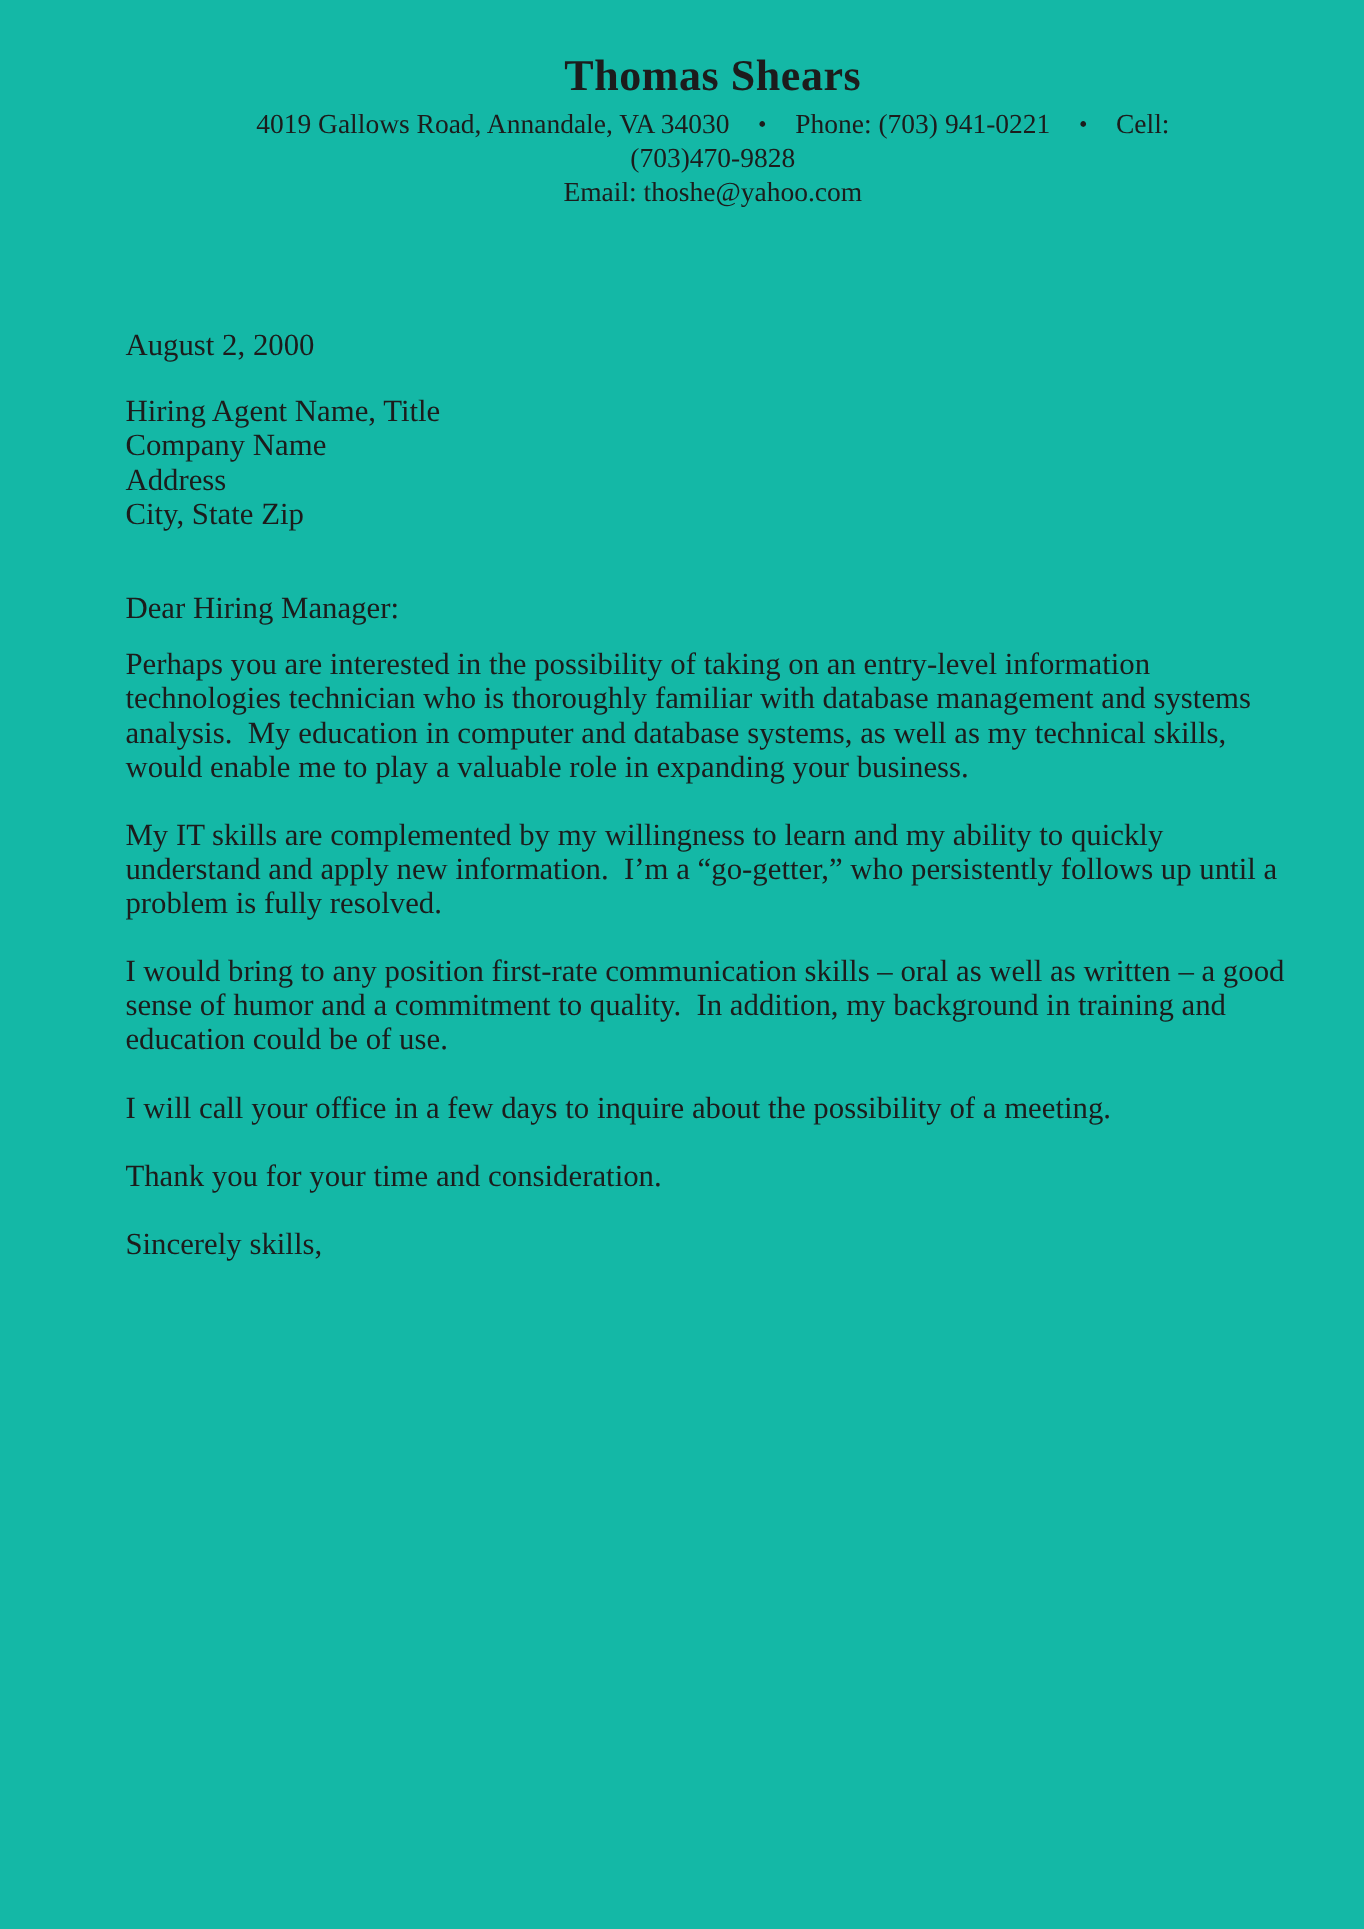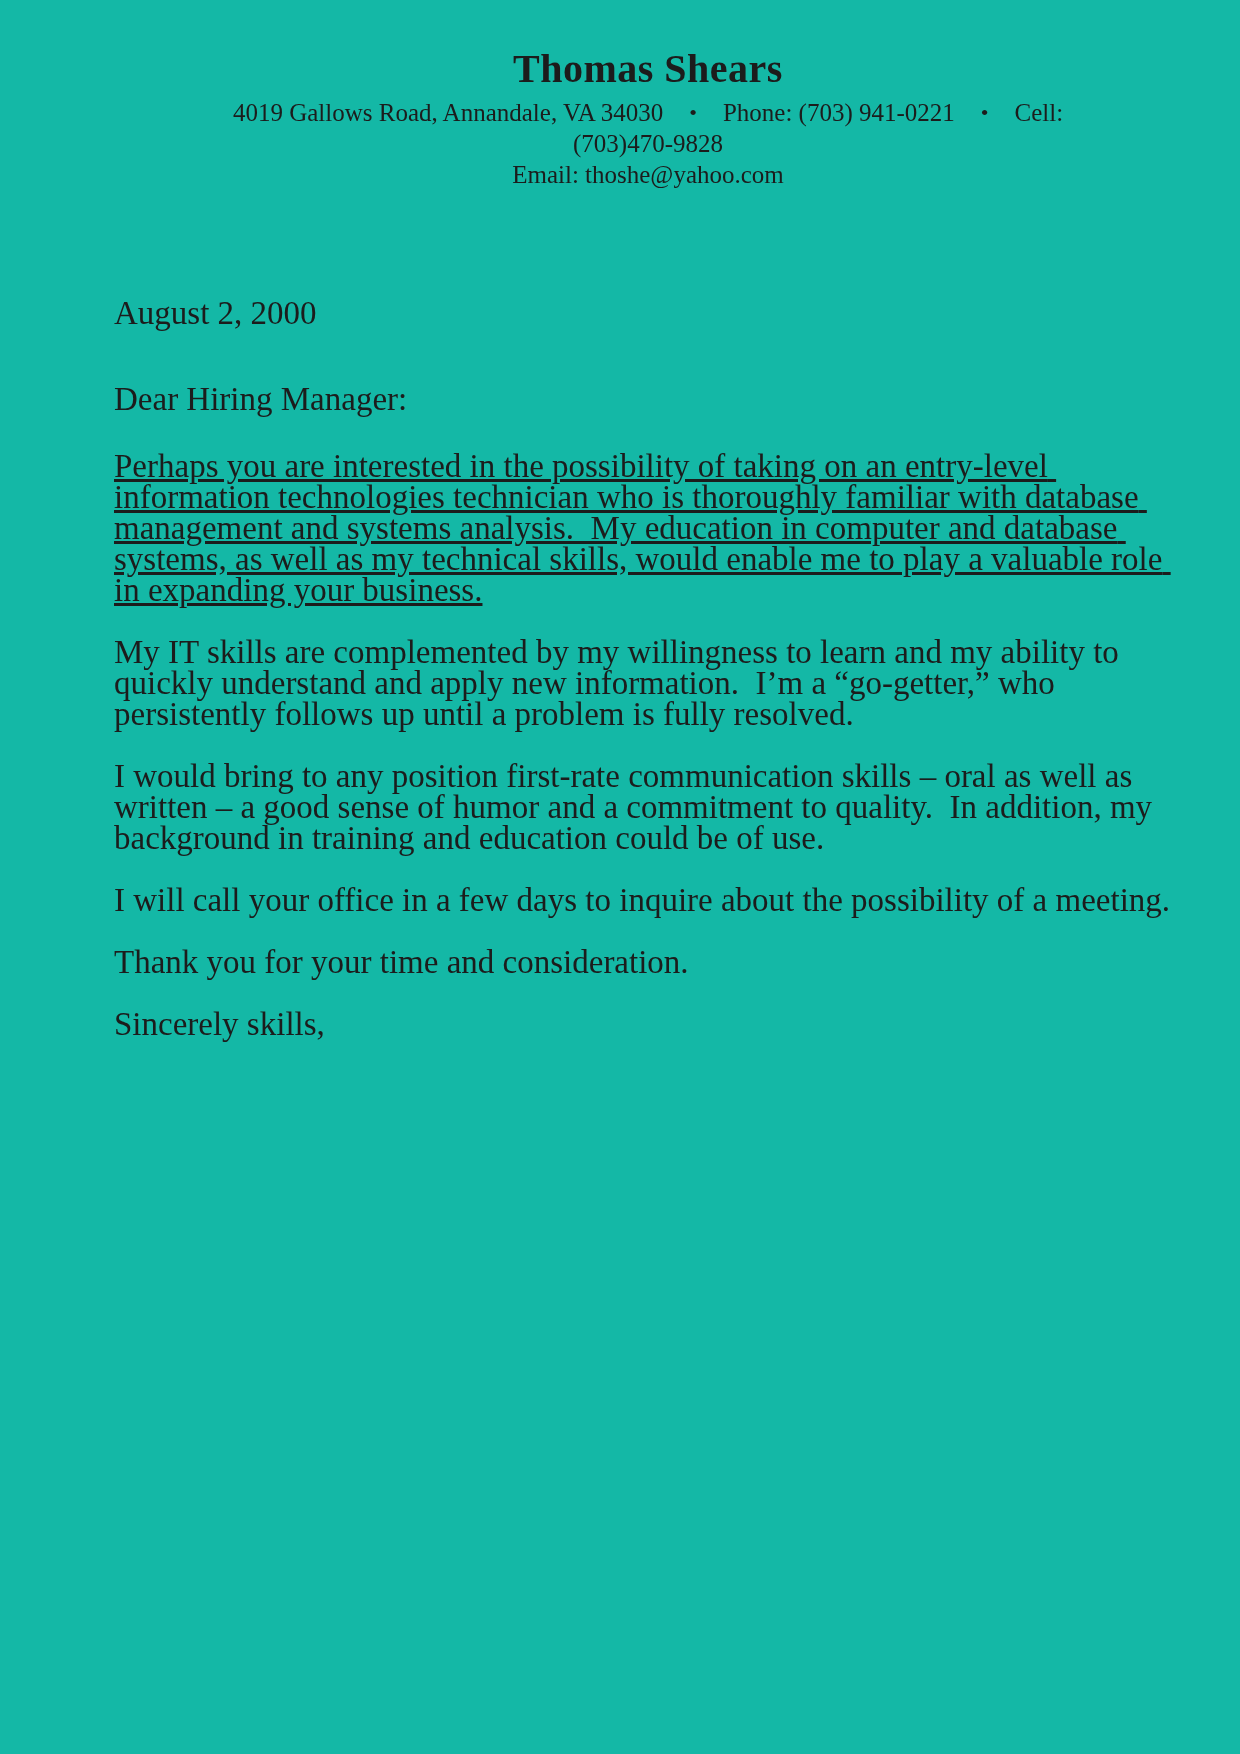--- a/index.html
+++ b/index.html
@@ -41,42 +41,41 @@
   }
   .bullet {
     display: inline-block;
     margin: 0 26px;
     font-size: 22px;
     vertical-align: 1px;
   }
   .body-block {
     margin-left: 86px;
     width: 1058px;
-    font-size: 33px;
+    font-size: 28px;
     line-height: 31px;
   }
   .date {
     margin-top: 108px;
   }
   .recipient {
     margin-top: 29px;
   }
   .recipient-line {
     line-height: 31px;
   }
   .salutation {
     margin-top: 55px;
   }
   .para {
     margin: 31px 0 0 0;
     white-space: pre-wrap;
   }
   .para-first {
-    margin-top: 36px;
-    text-decoration: underline;
+    margin-top: 20px;
   }
   .closing {
     margin: 31px 0 0 0;
   }
 </style>
 </head>
 <body>
 
 <div class="page">
 
@@ -89,20 +88,26 @@
 
     <div class="contact-line-2">(703)470-9828</div>
 
     <div class="contact-line-3">Email: thoshe@yahoo.com</div>
   </div>
 
   <div class="body-block">
 
     <div class="date">August 2, 2000</div>
 
+    <div class="recipient">
+      <div class="recipient-line">Hiring Agent Name, Title</div>
+      <div class="recipient-line">Company Name</div>
+      <div class="recipient-line">Address</div>
+      <div class="recipient-line">City, State Zip</div>
+    </div>
 
     <div class="salutation">Dear Hiring Manager:</div>
 
     <p class="para para-first">Perhaps you are interested in the possibility of taking on an entry-level information technologies technician who is thoroughly familiar with database management and systems analysis.  My education in computer and database systems, as well as my technical skills, would enable me to play a valuable role in expanding your business.</p>
 
     <p class="para">My IT skills are complemented by my willingness to learn and my ability to quickly understand and apply new information.  I’m a “go-getter,” who persistently follows up until a problem is fully resolved.</p>
 
     <p class="para">I would bring to any position first-rate communication skills – oral as well as written – a good sense of humor and a commitment to quality.  In addition, my background in training and education could be of use.</p>
 
     <p class="para">I will call your office in a few days to inquire about the possibility of a meeting.</p>

